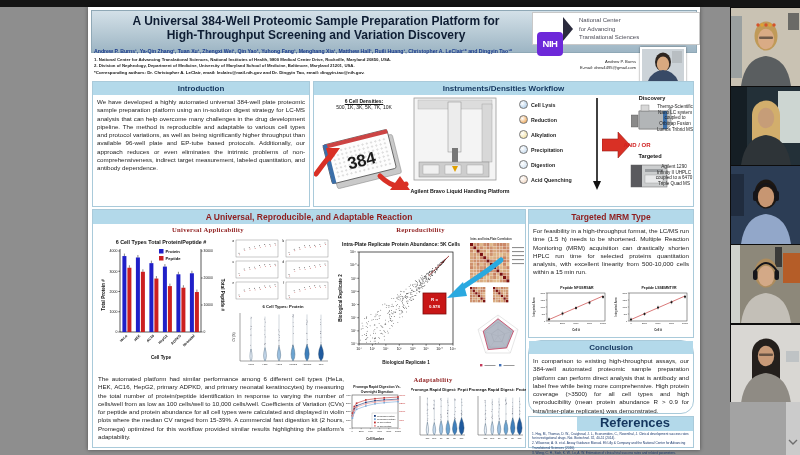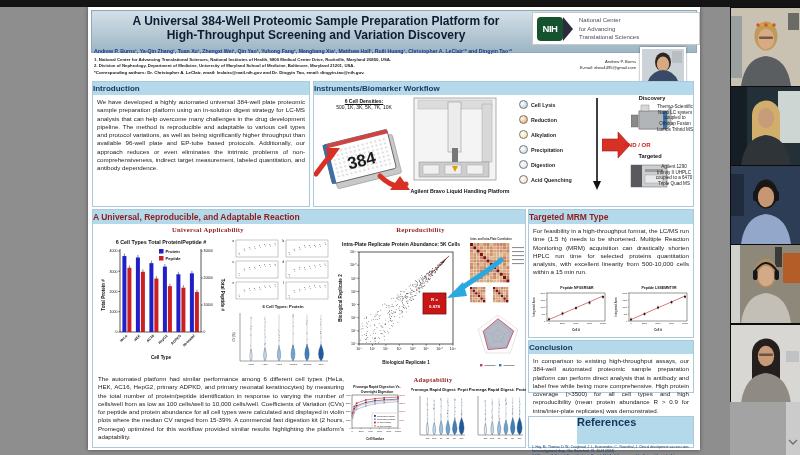--- a/index.html
+++ b/index.html
@@ -4,43 +4,43 @@
 <style>
   html,body{margin:0;padding:0;}
   body{width:800px;height:455px;overflow:hidden;background:#8e8e8e;font-family:"Liberation Sans",sans-serif;position:relative;}
   .abs{position:absolute;}
   #topbar{left:0;top:0;width:800px;height:7px;background:#141414;}
   #poster{left:88px;top:7px;width:612px;height:443px;background:#ffffff;box-shadow:0 0 4px rgba(0,0,0,.45);}
   
   #title-band{left:3px;top:3px;width:606px;height:43px;background:linear-gradient(180deg,#d3e0e8 0%,#b6c9d4 55%,#9db5c4 100%);border:1px solid #8fa8b6;box-sizing:border-box;}
   #title-text{left:10px;top:4px;width:428px;text-align:center;font-weight:bold;font-size:12px;line-height:13.5px;color:#0e1d33;}
   #logo-box{left:440px;top:1px;width:168px;height:33px;background:#ffffff;border:1px solid #c8c8c8;box-sizing:border-box;}
-  #nih-badge{left:4px;top:4px;width:26px;height:24px;background:#14532d;border-radius:4px;color:#fff;font-weight:bold;font-size:9.5px;text-align:center;line-height:24px;letter-spacing:-.5px;}
+  #nih-badge{left:4px;top:19px;width:26px;height:24px;background:#6d28d9;border-radius:4px;color:#fff;font-weight:bold;font-size:9.5px;text-align:center;line-height:24px;letter-spacing:-.5px;}
   #nih-chevron{left:30px;top:4px;width:0;height:0;border-top:12px solid transparent;border-bottom:12px solid transparent;border-left:10px solid #2b2b3d;}
   #nih-text{left:46px;top:3px;width:118px;font-size:6px;line-height:8.5px;color:#4c4c58;}
   #authors{left:6px;top:41px;width:545px;font-size:5.2px;font-weight:bold;color:#1a3a8c;}
   #affil1{left:6px;top:50px;width:545px;font-size:4.3px;font-weight:bold;color:#1c1c1c;}
   #affil2{left:6px;top:56px;width:545px;font-size:4.3px;font-weight:bold;color:#1c1c1c;}
   #corresp{left:6px;top:63px;width:545px;font-size:4.4px;font-weight:bold;color:#111;}
   #contact-caption{left:440px;top:52px;width:108px;text-align:right;font-size:4.2px;line-height:6px;color:#222;}
   #portrait{left:552px;top:40px;width:42px;height:32px;border:2px solid #fff;box-shadow:0 0 2px rgba(0,0,0,.5);background:#cfd4d8;}
   
   .box{border:1px solid #a9cada;box-sizing:border-box;background:#fff;}
-  .box-hdr{background:#b3d9ea;font-weight:bold;text-align:left;color:#14365e;}
+  .box-hdr{background:#b3d9ea;font-weight:bold;text-align:center;color:#14365e;}
   .hdr-navy{color:#14365e;}
   .hdr-maroon{color:#8f1d1d;}
   .body-text{font-size:6.2px;line-height:1.33;color:#1c1c1c;text-align:justify;padding:3px 4px;}
   #intro-box{left:4px;top:74px;width:218px;height:126px;}
   #workflow-box{left:225px;top:74px;width:381px;height:126px;}
   .hdr13{height:13px;font-size:8px;line-height:13px;}
   .hdr14{height:14px;font-size:8.5px;line-height:14px;}
-  .hdr11{height:27px;font-size:11px;line-height:11px;margin-left:48px;}
+  .hdr11{height:14px;font-size:13px;line-height:11px;margin-left:48px;}
   #platform-box{left:4px;top:202px;width:434px;height:239px;}
   #mrm-box{left:440px;top:202px;width:166px;height:129px;}
-  #conclusion-box{left:440px;top:333px;width:166px;height:53px;}
+  #conclusion-box{left:440px;top:333px;width:166px;height:74px;border-radius:13px;}
   #references-box{left:440px;top:409px;width:166px;height:32px;}
   .subhdr{font-family:"Liberation Serif",serif;font-weight:bold;font-size:6.6px;color:#8f1d1d;text-align:center;letter-spacing:.3px;}
   #densities{left:10px;top:16px;width:80px;text-align:center;font-size:5px;color:#111;}
   #densities .u{text-decoration:underline;font-weight:bold;}
   #bravo-caption{left:82px;top:106px;width:128px;text-align:center;font-size:5.3px;font-weight:bold;color:#111;}
   .step-row{left:205px;width:75px;height:15px;display:flex;align-items:center;}
   .step-icon{width:9px;height:9px;border-radius:50%;border:1px solid #777;box-sizing:border-box;margin-right:3px;flex:none;}
   .step-label{font-size:5.3px;font-weight:bold;color:#1c1c1c;}
   #andor{left:300px;top:60px;width:46px;text-align:center;color:#d02020;font-weight:bold;font-size:6px;}
   .ms-label{font-weight:bold;font-size:5.6px;color:#111;}
@@ -96,21 +96,21 @@
         <path d="M6,32 Q10,22 21,21 Q32,22 36,32 Z" fill="#384a66"></path>
       </svg>
   </div>
 
   <div id="intro-box" class="abs box">
     <div class="box-hdr hdr13 hdr-navy">Introduction</div>
     <div class="body-text">We have developed a highly automated universal 384-well plate proteomic sample preparation platform using an in-solution digest strategy for LC-MS analysis that can help overcome many challenges in the drug development pipeline. The method is reproducible and adaptable to various cell types and protocol variations, as well as being significantly higher throughput than available 96-well plate and EP-tube based protocols. Additionally, our approach reduces or even eliminates the intrinsic problems of non-comprehensiveness, indirect target measurement, labeled quantitation, and antibody dependence.</div>
   </div>
 
   <div id="workflow-box" class="abs box">
-    <div class="box-hdr hdr13 hdr-navy">Instruments/Biomarker Workflow</div>
+    <div class="box-hdr hdr13 hdr-navy">Instruments/Densities Workflow</div>
     <div id="densities" class="abs">
       <div class="u">6 Cell Densities:</div>
       <div>500, 1K, 3K, 5K, 7K, 10K</div>
     </div>
     <svg id="plate-svg" class="abs" style="left:0;top:30px" width="96" height="82">
         <g transform="rotate(-14 48 42)">
           <rect x="16" y="30" width="66" height="40" rx="2" fill="#c9c9c9" stroke="#888" stroke-width="0.5"></rect>
           <rect x="12" y="24" width="66" height="40" rx="2" fill="#fdfdfd" stroke="#555" stroke-width="0.8"></rect>
           <rect x="12" y="24" width="66" height="4.2" fill="#cc4444"></rect>
           <rect x="12" y="24" width="4.2" height="40" fill="#3a6ea8"></rect>

